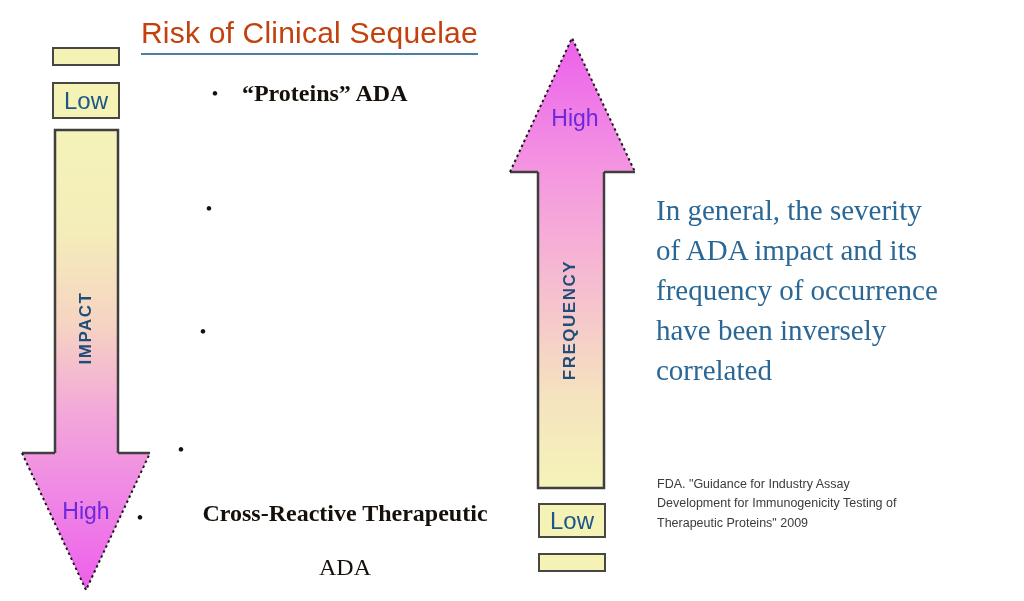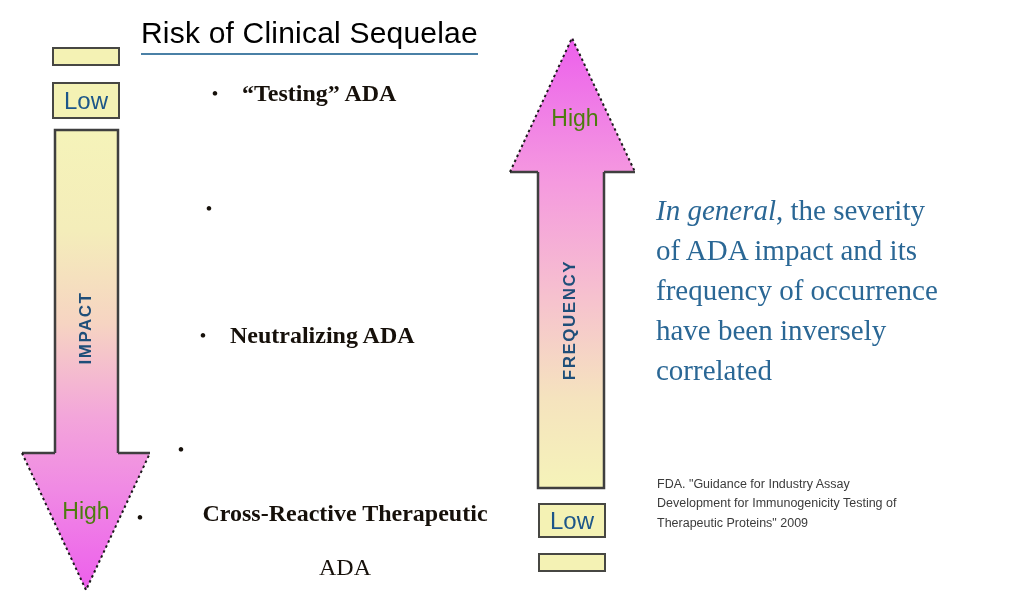--- a/index.html
+++ b/index.html
@@ -3,21 +3,21 @@
 <meta charset="utf-8">
 <style>
   html,body{margin:0;padding:0;background:#ffffff;}
   .stage{
     position:relative;width:1024px;height:601px;background:#ffffff;
     overflow:hidden;font-family:"Liberation Sans",sans-serif;
   }
   
   .title{
     position:absolute;left:141px;top:16px;
-    font-size:30px;font-weight:400;color:#000000;
+    font-size:30px;font-weight:400;color:#c2410c;
     padding-bottom:3px;border-bottom:2px solid #4a80a6;
     letter-spacing:0.2px;white-space:nowrap;
   }
   
   .ybox{
     position:absolute;background:#f4f2b4;border:2px solid #474743;
     box-sizing:border-box;display:flex;align-items:center;justify-content:center;
   }
   .box-impact-top{left:52px;top:47px;width:68px;height:19px;}
   .box-impact-low{left:52px;top:82px;width:68px;height:37px;}
@@ -32,21 +32,21 @@
   .axis-label{
     position:absolute;width:160px;height:22px;text-align:center;
     transform:rotate(-90deg);
     font-size:17px;font-weight:bold;letter-spacing:1.5px;color:#1f4e79;
   }
   .axis-impact{left:7px;top:317px;}
   .axis-freq{left:491px;top:309px;}
   
   .high-label{
     position:absolute;width:84px;text-align:center;
-    font-size:23px;color:#4d7c0f;line-height:1;
+    font-size:23px;color:#6d28d9;line-height:1;
   }
   .high-impact{left:44px;top:500px;}
   .high-freq{left:533px;top:107px;}
   
   .bullet{
     position:absolute;display:flex;align-items:center;
     font-family:"Liberation Serif",serif;font-weight:bold;
     font-size:24px;color:#16100a;white-space:nowrap;
   }
   .dot{font-size:17px;margin-right:24px;color:#16100a;}
@@ -59,21 +59,21 @@
   .b5-line1{position:absolute;left:130px;top:500px;width:430px;text-align:center;
     font-family:"Liberation Serif",serif;font-weight:bold;font-size:24px;color:#16100a;}
   .b5-line2{position:absolute;left:130px;top:554px;width:430px;text-align:center;
     font-family:"Liberation Serif",serif;font-weight:normal;font-size:24px;color:#16100a;}
   
   .note{
     position:absolute;left:656px;top:190px;width:380px;
     font-family:"Liberation Serif",serif;font-size:29px;line-height:40px;
     color:#2a6795;white-space:pre-line;
   }
-  .note .lead{font-style:italic;}
+  .note .lead{}
   
   .citation{
     position:absolute;left:657px;top:475px;width:300px;
     font-size:12.5px;line-height:1.55;color:#3b3b3b;white-space:pre-line;
   }
 </style>
 </head>
 <body>
 
 <div class="stage">
@@ -124,28 +124,27 @@
   <div class="ybox box-freq-bottom"></div>
 
   <div class="axis-label axis-impact">IMPACT</div>
   <div class="axis-label axis-freq">FREQUENCY</div>
 
   <div class="high-label high-impact">High</div>
   <div class="high-label high-freq">High</div>
 
   <div class="bullet b1">
     <span class="dot">•</span>
-    <span>“Testing” ADA</span>
+    <span>“Proteins” ADA</span>
   </div>
   <div class="bullet b2">
     <span class="dot">•</span>
   </div>
   <div class="bullet b3">
     <span class="dot">•</span>
-    <span>Neutralizing ADA</span>
   </div>
   <div class="bullet b4">
     <span class="dot">•</span>
   </div>
   <span class="b5-dot">•</span>
   <div class="b5-line1">Cross-Reactive Therapeutic</div>
   <div class="b5-line2">ADA</div>
 
   <div class="note"><span class="lead">In general</span><span>, the severity
 of ADA impact and its

